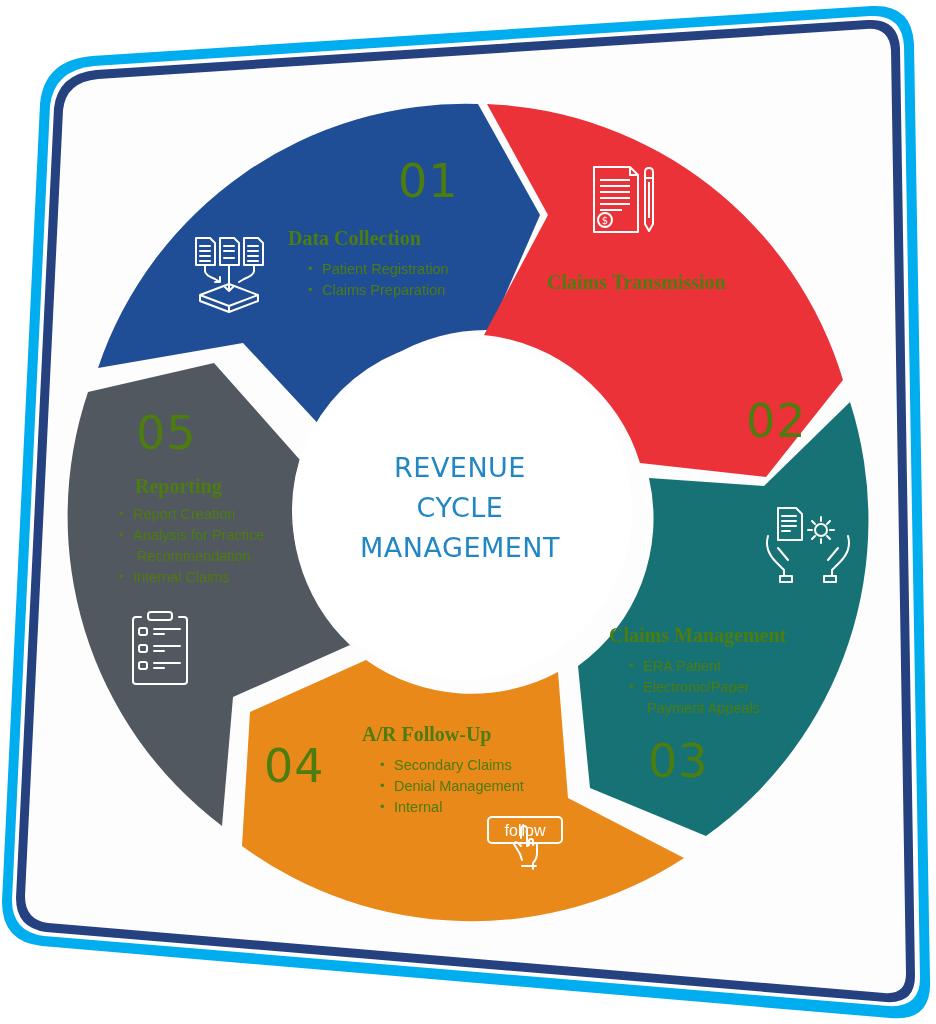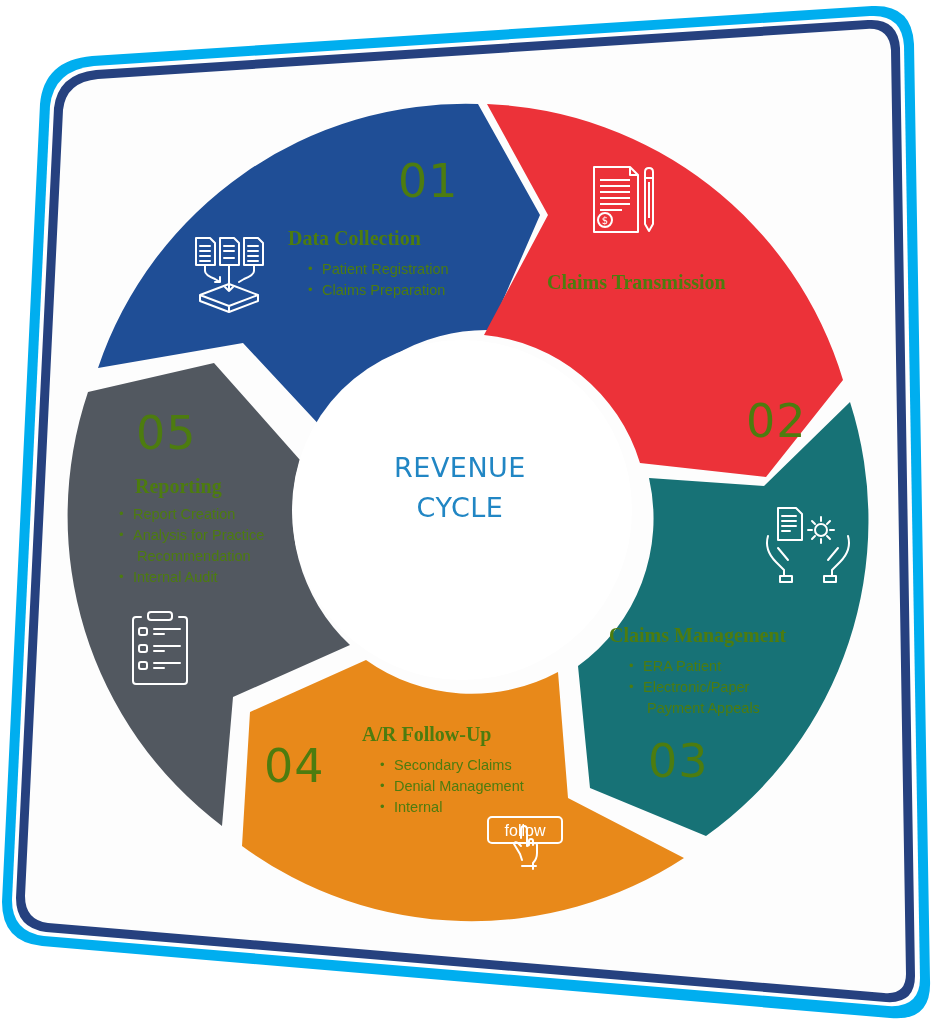--- a/index.html
+++ b/index.html
@@ -77,20 +77,21 @@
     <rect x="139" y="628" width="8" height="7" rx="2"></rect>
     <rect x="139" y="645" width="8" height="7" rx="2"></rect>
     <rect x="139" y="662" width="8" height="7" rx="2"></rect>
     <path d="M154 629 h26 M154 634 h10 M154 646 h26 M154 651 h10 M154 663 h26 M154 668 h10"></path>
   </g>
 </svg>
 
 <div class="center-title">
   <div>REVENUE</div>
   <div>CYCLE</div>
+  <div>MANAGEMENT</div>
 </div>
 
 <div class="txt num" style="left:398px; top:158px;">01</div>
 <div class="txt title" style="left:288px; top:228px;">Data Collection</div>
 <ul class="txt bullets" style="left:308px; top:259px;">
   <li>Patient Registration</li>
   <li>Claims Preparation</li>
 </ul>
 
 <div class="txt title" style="left:539px; top:272px;margin-left:8px;">Claims Transmission</div>
@@ -113,14 +114,14 @@
   <li>Denial Management</li>
   <li>Internal</li>
 </ul>
 
 <div class="txt num" style="left:136px; top:410px;">05</div>
 <div class="txt title" style="left:99px; top:476px;margin-left:36px;">Reporting</div>
 <ul class="txt bullets" style="left:119px; top:504px;">
   <li>Report Creation</li>
   <li>Analysis for Practice</li>
   <li style="padding-left:18px;" class="nobullet">Recommendation</li>
-  <li>Internal Audit</li>
+  <li>Internal Claims</li>
 </ul>
 
 </body></html>

